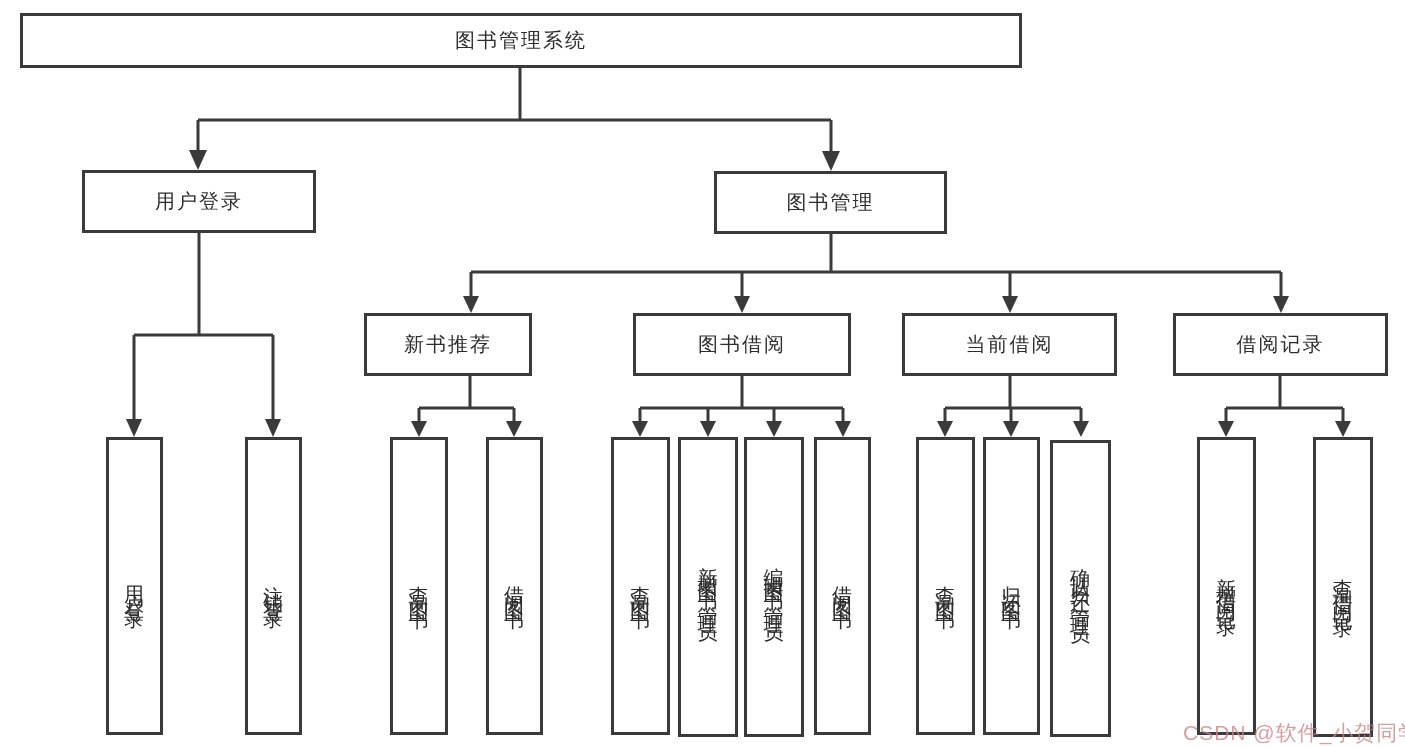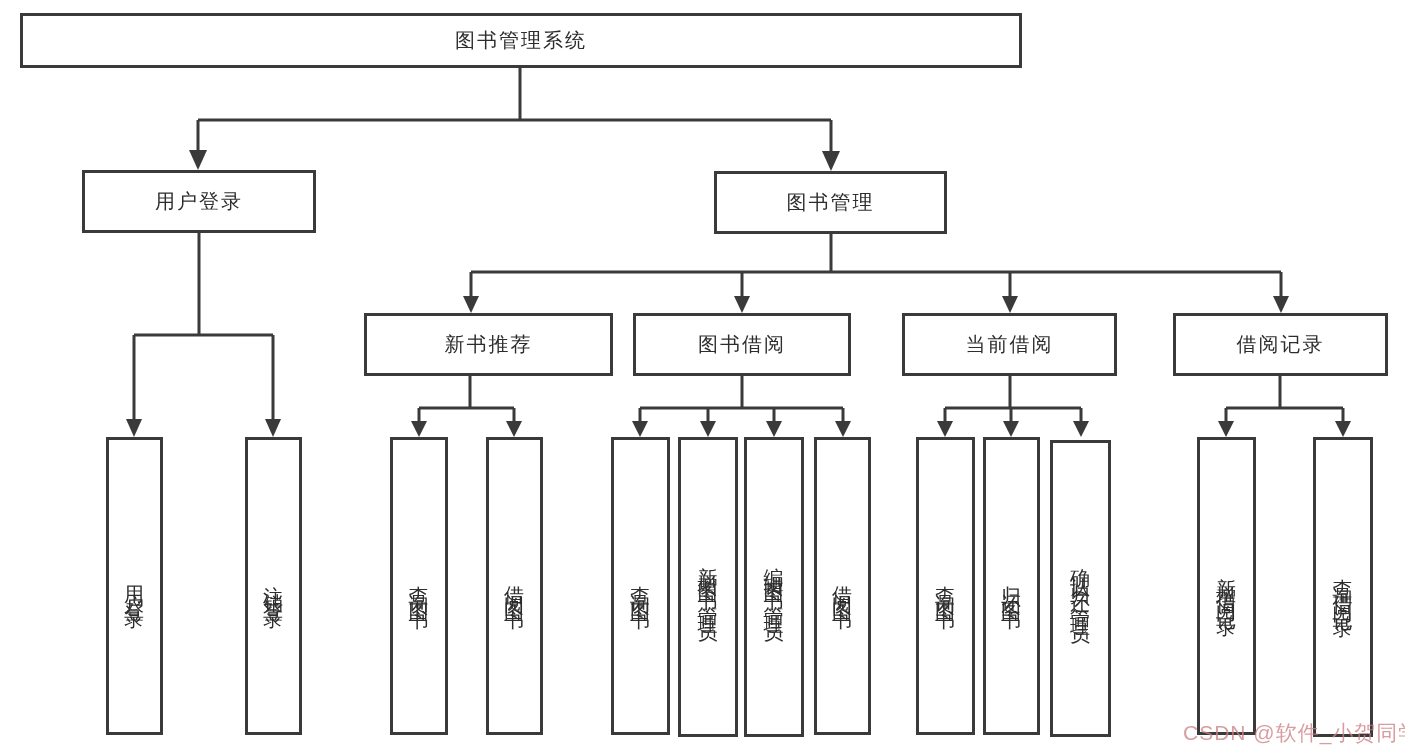--- a/index.html
+++ b/index.html
@@ -88,21 +88,21 @@
     <span>图书管理系统</span>
   </div>
 
   <div class="hbox" style="left:82px;top:170px;width:234px;height:63px;">
     <span>用户登录</span>
   </div>
   <div class="hbox" style="left:714px;top:171px;width:233px;height:63px;align-items:center;">
     <span>图书管理</span>
   </div>
 
-  <div class="hbox" style="left:364px;top:313px;width:249px;height:63px;">
+  <div class="hbox" style="left:364px;top:313px;width:168px;height:63px;">
     <span>新书推荐</span>
   </div>
   <div class="hbox" style="left:902px;top:313px;width:215px;height:63px;">
     <span>当前借阅</span>
   </div>
   <div class="hbox" style="left:633px;top:313px;width:218px;height:63px;">
     <span>图书借阅</span>
   </div>
   <div class="hbox" style="left:1173px;top:313px;width:215px;height:63px;">
     <span>借阅记录</span>

